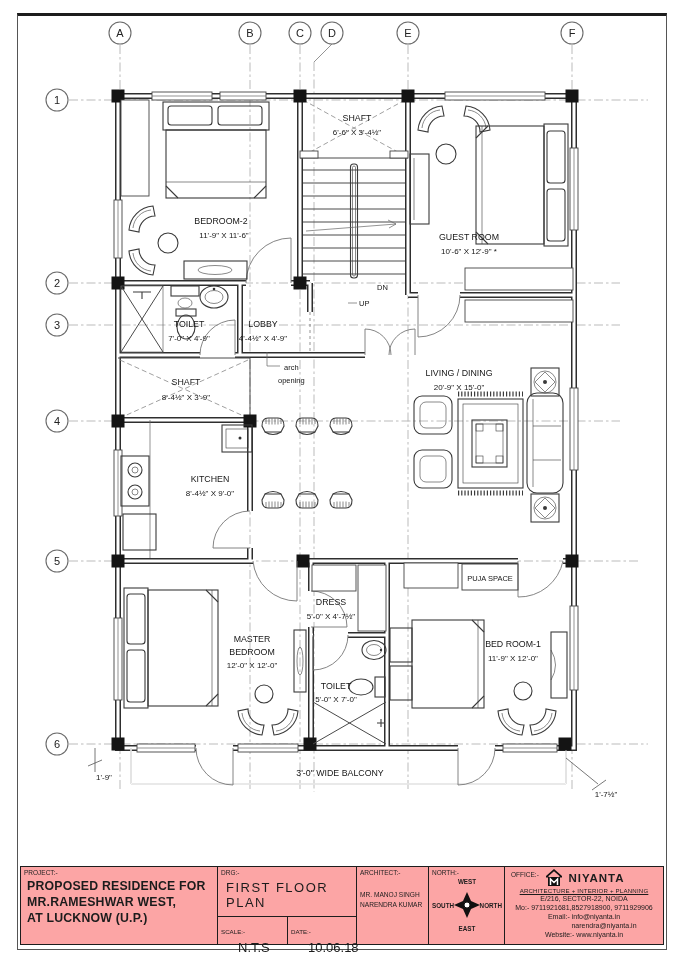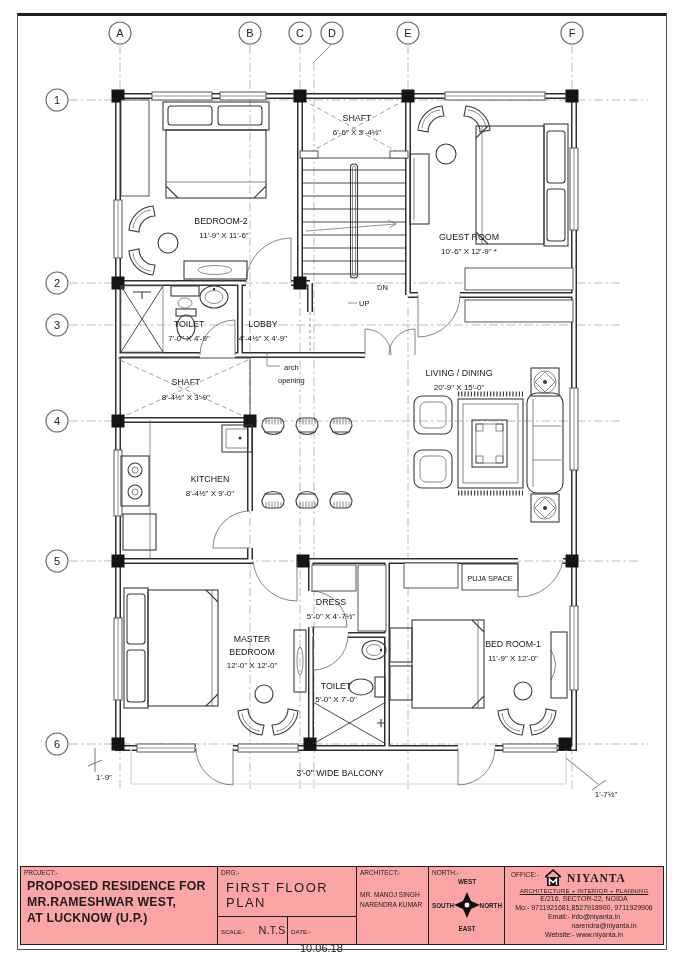--- a/index.html
+++ b/index.html
@@ -36,35 +36,35 @@
   .tb-label{font-size:6.5px;color:#222;padding:2px 0 0 3px;}
   #cell-project{width:196px;}
   #project-name{font-size:12.3px;font-weight:bold;line-height:1.3;padding:3px 0 0 6px;letter-spacing:0.2px;}
   #cell-drg{width:139px;display:flex;flex-direction:column;}
   #drg-top{flex:1;}
   #drg-value{font-size:13px;letter-spacing:1.5px;padding:4px 0 0 8px;}
   #drg-bottom{height:27px;border-top:1.2px solid #1d1d1d;display:flex;}
   .drg-sub{flex:1;box-sizing:border-box;padding:3px 0 0 3px;}
   #scale-cell{border-right:1.2px solid #1d1d1d;width:70px;flex:none;}
   .sub-label{font-size:6.2px;display:inline;}
-  .sub-value{font-size:11px;display:inline;margin-left:9px;}
+  .sub-value{font-size:13px;display:inline;margin-left:17px;}
   #cell-architect{width:72px;}
   #architect-name{font-size:6.6px;line-height:1.45;padding:14px 0 0 3px;}
   #cell-north{width:76px;}
   #compass-wrap{position:relative;width:76px;height:56px;margin-top:1px;}
   .compass-txt{position:absolute;font-size:6.3px;font-weight:bold;white-space:nowrap;}
   #compass-top{top:1px;left:50%;transform:translateX(-50%);}
   #compass-bottom{bottom:1px;left:50%;transform:translateX(-50%);}
   #compass-left{left:3px;top:50%;transform:translateY(-50%);}
   #compass-right{right:3px;top:50%;transform:translateY(-50%);}
   #compass-star{position:absolute;left:50%;top:50%;transform:translate(-50%,-50%);}
   #cell-office{flex:1;text-align:center;}
   #office-label{position:absolute;left:3px;top:2px;}
   #logo-row{display:flex;align-items:center;justify-content:center;gap:3px;margin-top:1px;}
-  #firm-name{font-size:11.5px;font-weight:bold;letter-spacing:1px;font-family:Liberation Serif, serif;}
+  #firm-name{font-size:11.5px;font-weight:bold;letter-spacing:1px;}
   #firm-tagline{font-size:6.1px;text-decoration:underline;letter-spacing:0.2px;}
   .office-line{font-size:7px;line-height:1.28;}
   #firm-email2{padding-left:40px;}
 </style>
 </head>
 <body>
 
 <div id="sheet">
   <div id="border-frame"></div>
 

